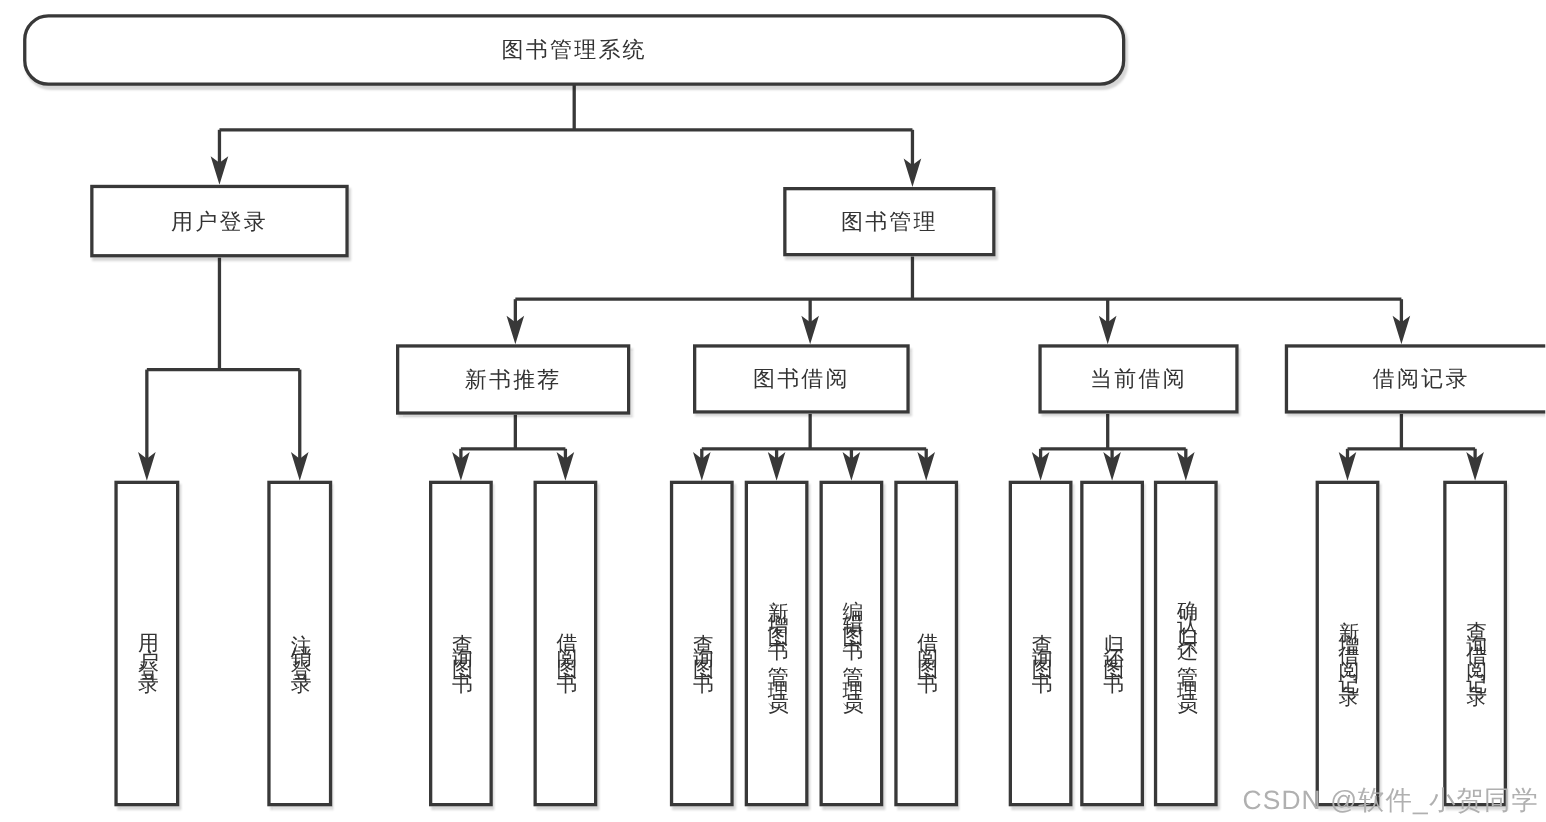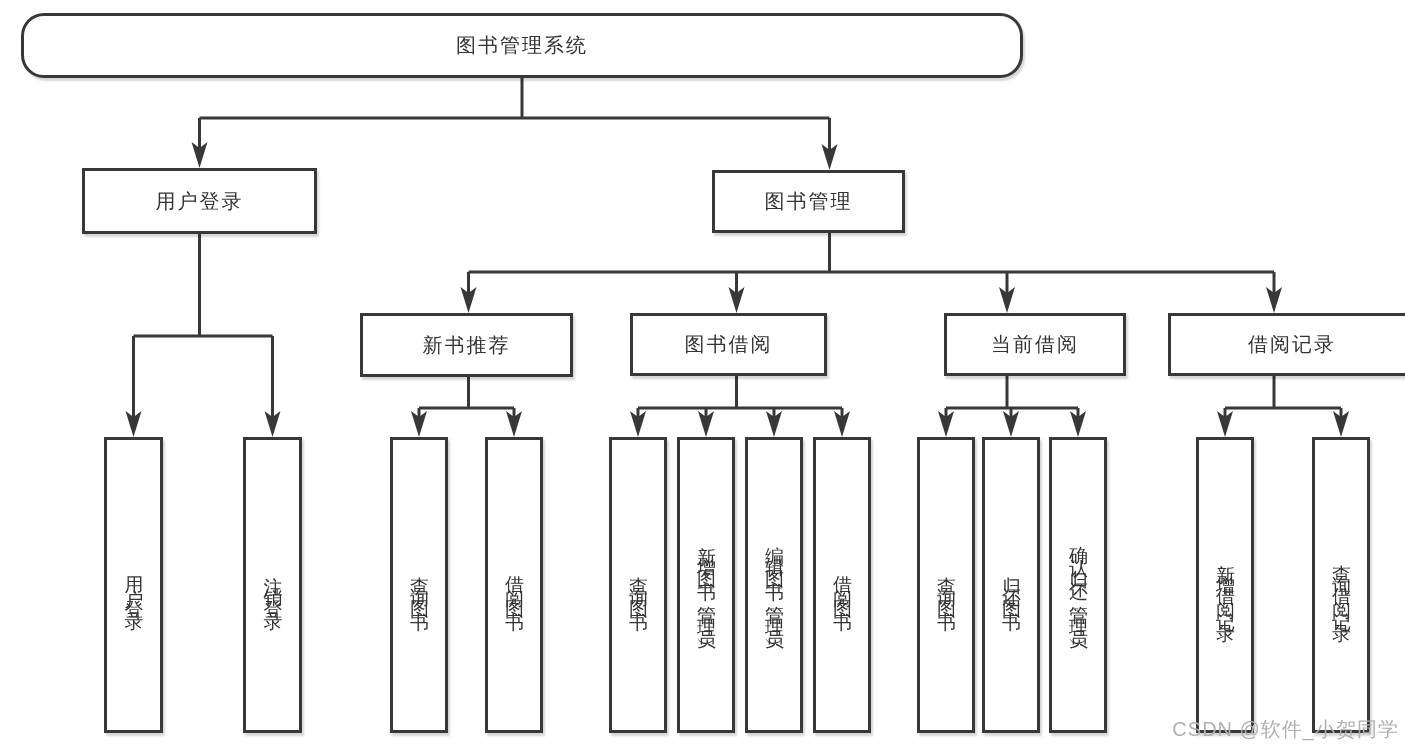--- a/index.html
+++ b/index.html
@@ -13,21 +13,21 @@
     position:absolute;background:#ffffff;border:3px solid var(--line);
     box-sizing:border-box;display:flex;align-items:center;justify-content:center;
     color:var(--text);box-shadow:2px 3px 2px rgba(0,0,0,0.16);
   }
   .node.h .lbl{font-size:20px;letter-spacing:2px;white-space:nowrap;}
   .node.v .lbl{
     writing-mode:vertical-rl;text-orientation:mixed;
     font-size:19px;letter-spacing:12px;line-height:1.2;white-space:nowrap;
   }
   .watermark{
-    position:absolute;right:6px;bottom:4px;font-size:20px;letter-spacing:1px;
+    position:absolute;right:6px;bottom:4px;font-size:24px;letter-spacing:1px;
     color:var(--wm);white-space:nowrap;
   }
 </style>
 </head>
 <body>
 
 <div class="stage" style="--line: #383838; --text: #333333; --wm: #b0b0b0; background: rgb(255, 255, 255);">
   <svg id="connector-layer" width="1405" height="747" viewBox="0 0 1405 747">
       <path d="M522 68 V118" fill="none" stroke="#383838" stroke-width="3"></path>
       <path d="M199.5 118 H829.5" fill="none" stroke="#383838" stroke-width="3"></path>

